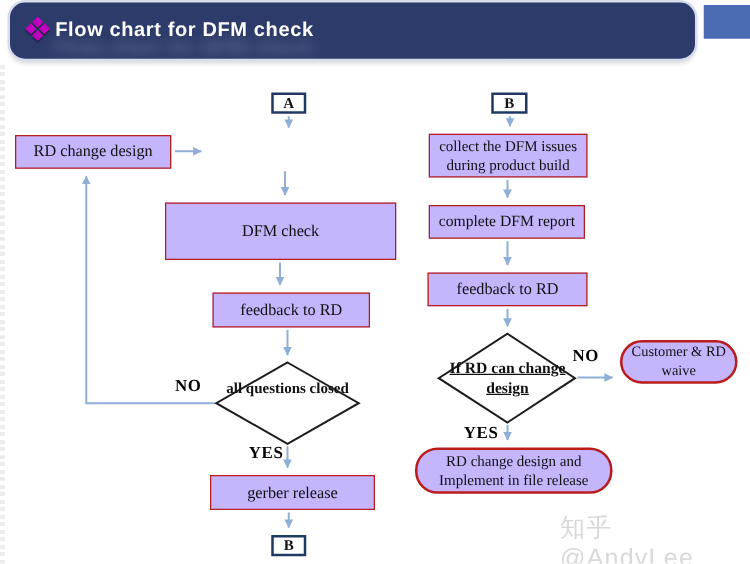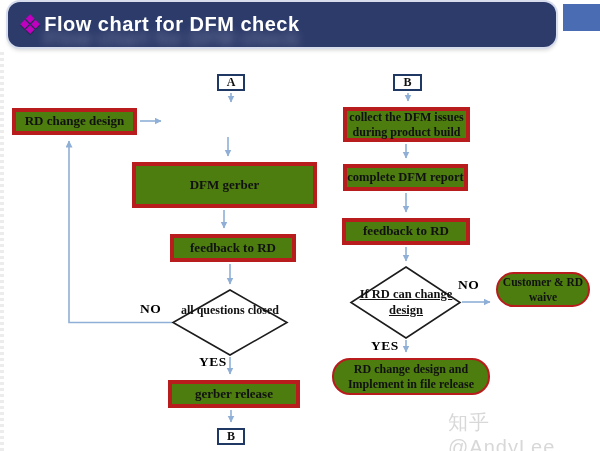--- a/index.html
+++ b/index.html
@@ -17,32 +17,32 @@
     background:#2d3b6b;border-radius:12px;
     box-shadow:0 0 0 2px #d7dded,0 3px 4px rgba(0,0,0,.18);
     display:flex;align-items:center;padding-left:10px;box-sizing:border-box;
   }
   .title-icon{
     font-family:"DejaVu Sans",sans-serif;font-size:27px;color:#bf00bf;
     line-height:1;margin-right:2px;text-shadow:0 1px 1px rgba(0,0,0,.4);
   }
   .title-text{
     font-family:"Liberation Sans","DejaVu Sans",sans-serif;
-    font-weight:800;font-size:20px;color:#ffffff;letter-spacing:.5px;
+    font-weight:800;font-size:16px;color:#ffffff;letter-spacing:.5px;
     text-shadow:0 14px 10px rgba(255,255,255,.28);
   }
   .accent-block{
     position:absolute;left:563px;top:4px;width:37px;height:27px;background:#4a6cb3;
   }
   
   .arrows{position:absolute;left:0;top:0;z-index:1;}
   .node{
-    position:absolute;z-index:2;background:#4d7c0f;border:4px solid #b91c1c;
+    position:absolute;z-index:2;background:#c4b5fd;border:1px solid #b91c1c;
     display:flex;align-items:center;justify-content:center;text-align:center;
-    font-weight:bold;color:#111;box-sizing:border-box;white-space:pre-line;
+    font-weight:normal;color:#111;box-sizing:border-box;white-space:pre-line;
     line-height:1.25;
   }
   .connector{
     position:absolute;z-index:2;background:#ffffff;border:2px solid #1f3864;
     display:flex;align-items:center;justify-content:center;
     font-weight:bold;font-size:12px;color:#111;box-sizing:border-box;
   }
   .stadium{border-width:2px;border-radius:18px;}
   .diamond-label{
     position:absolute;z-index:3;display:flex;align-items:center;justify-content:center;
@@ -99,21 +99,21 @@
       <polygon points="230,290 287,322.5 230,355 173,322.5"></polygon>
       <polygon points="406,267 460,302.5 406,338 351,302.5"></polygon>
     </g>
   </svg>
 
   <div class="connector" style="left:217px;top:74px;width:28px;height:17px;">A</div>
 
   <div class="node" style="left:12px;top:108px;width:125px;height:27px;font-size:13px;">RD change design</div>
 
 
-  <div class="node" style="left:132px;top:162px;width:185px;height:46px;font-size:13px;">DFM gerber</div>
+  <div class="node" style="left:132px;top:162px;width:185px;height:46px;font-size:13px;">DFM check</div>
 
   <div class="node" style="left:170px;top:234px;width:126px;height:28px;font-size:13px;">feedback to RD</div>
 
   <div class="diamond-label" style="left:174px;top:280px;width:112px;height:61px;font-size:12px;">all questions closed</div>
 
   <div class="branch-label" style="left:140px;top:301px;">NO</div>
 
   <div class="branch-label" style="left:199px;top:354px;">YES</div>
 
   <div class="node" style="left:168px;top:380px;width:132px;height:28px;font-size:13px;">gerber release</div>

